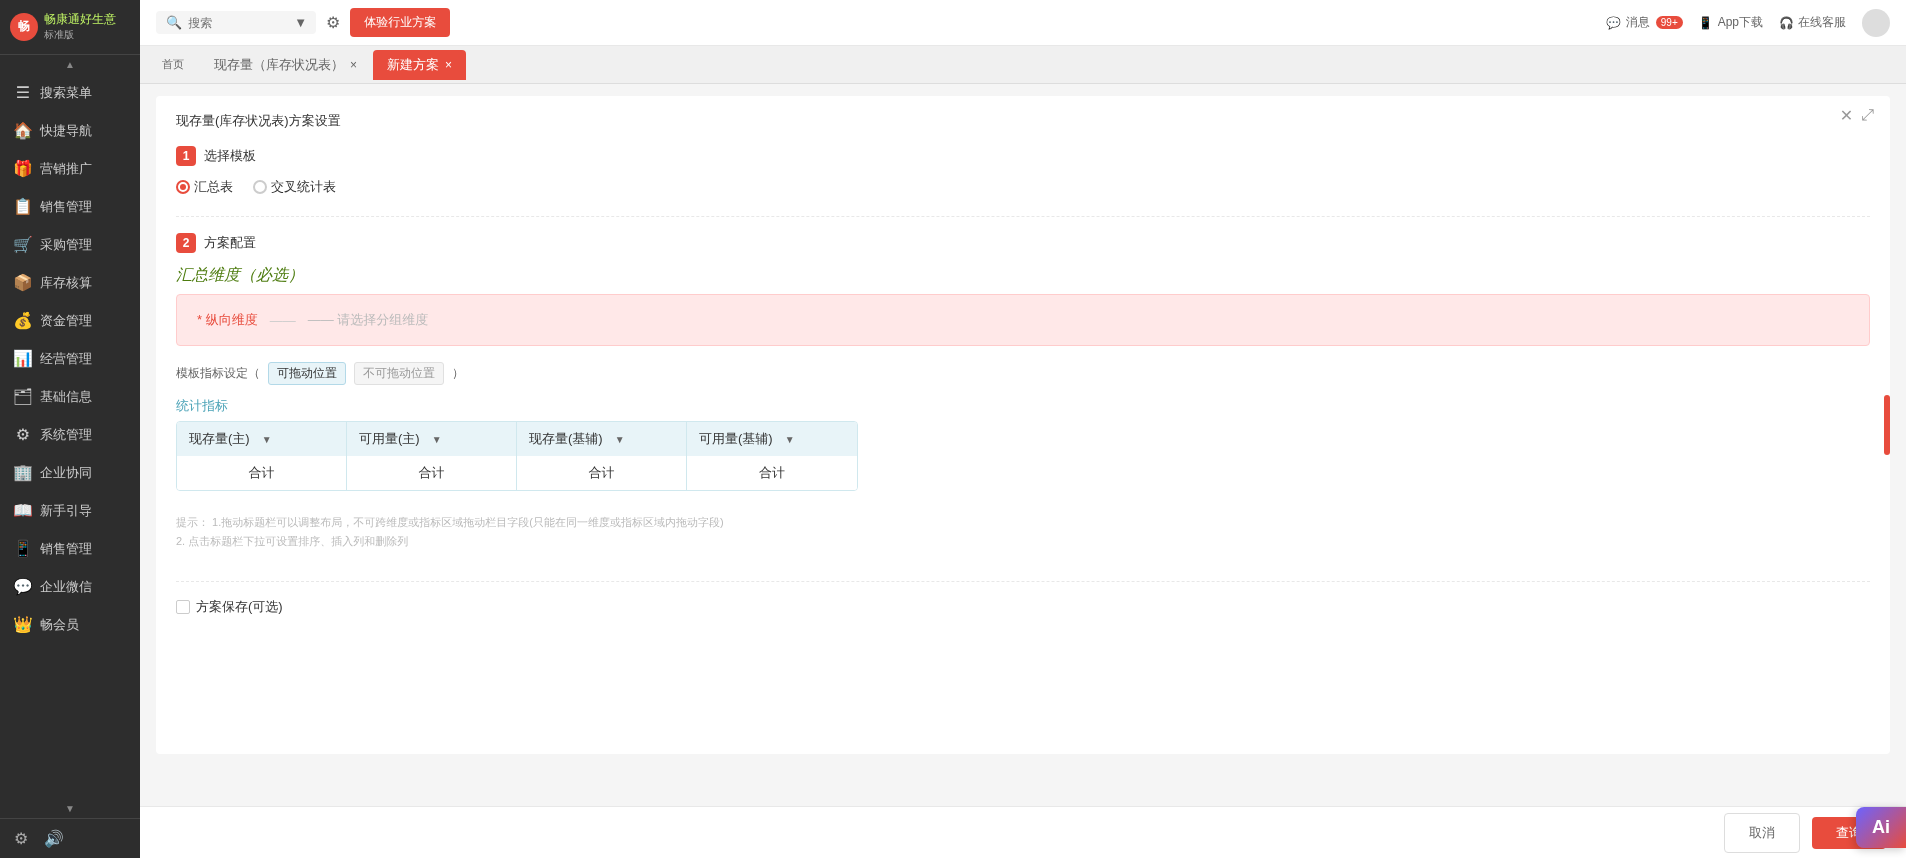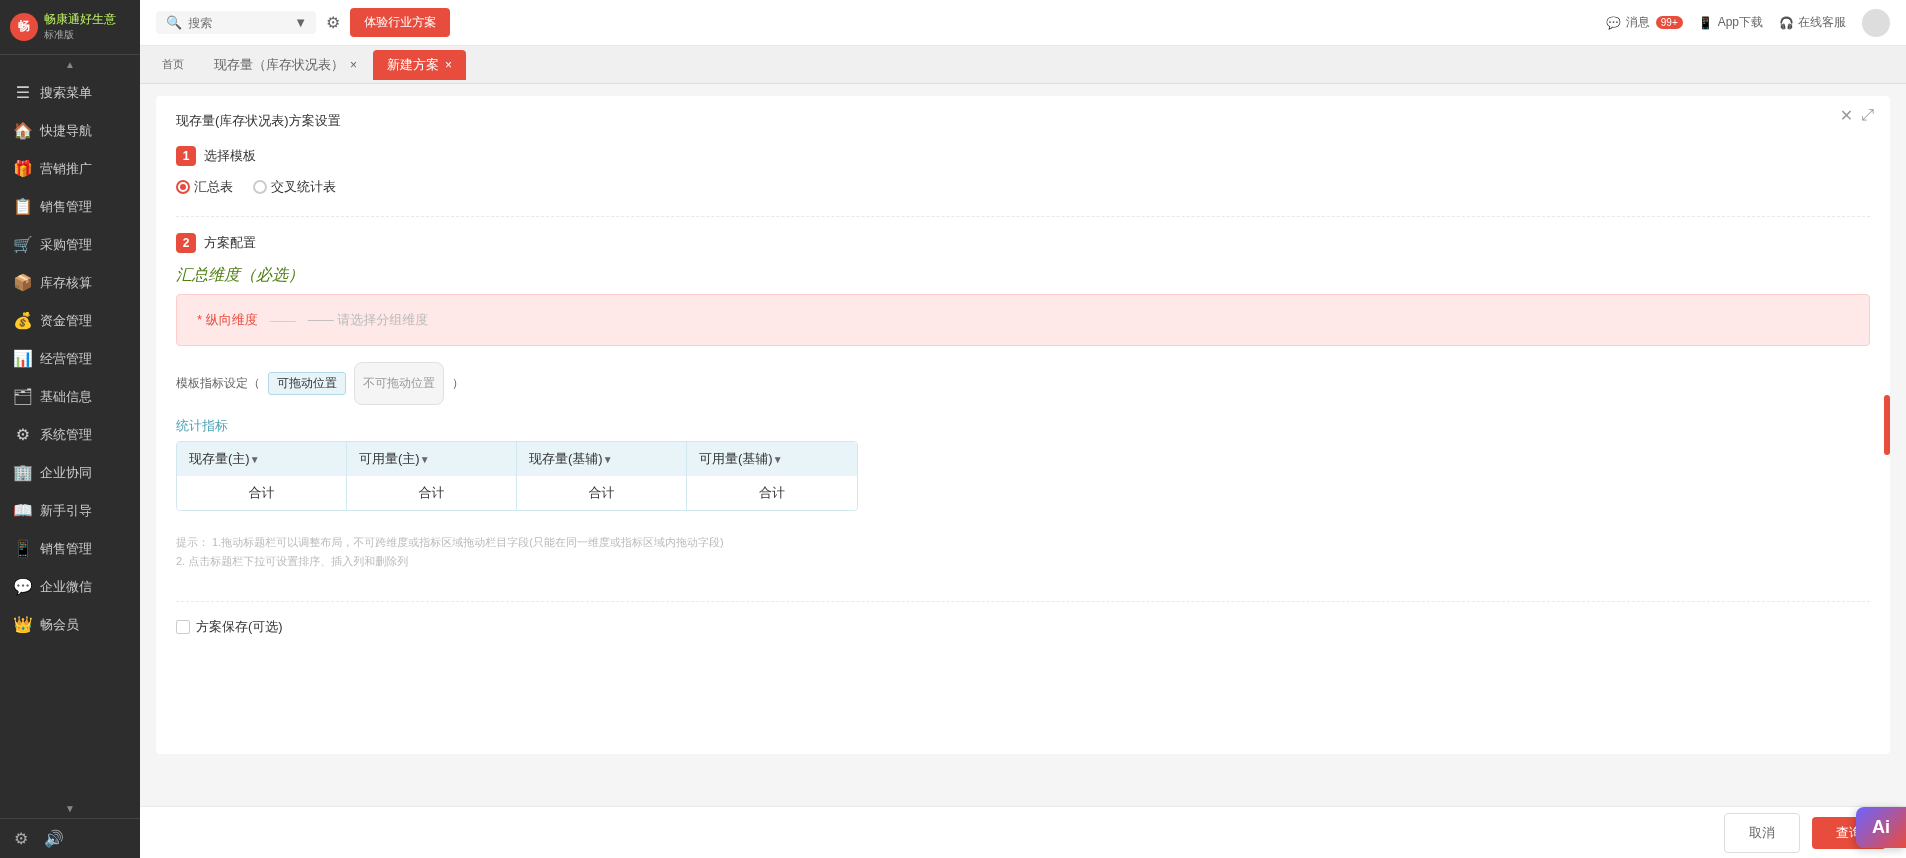--- a/index.html
+++ b/index.html
@@ -170,33 +170,33 @@
     .metrics-settings-label { font-size: 12px; color: #666; margin-bottom: 8px; display: flex; align-items: center; gap: 8px; }
     .indicator-box {
       display: inline-flex; align-items: center;
       background: #e8f4f8; border: 1px solid #b3d9e8;
       border-radius: 3px; padding: 2px 8px;
       font-size: 12px; color: #333; gap: 4px;
     }
     .indicator-box-gray {
       display: inline-flex; align-items: center;
       background: #f5f5f5; border: 1px solid #e0e0e0;
-      border-radius: 8px; padding: 12px 8px;
+      border-radius: 3px; padding: 2px 8px;
       font-size: 12px; color: #999; gap: 4px;
     }
 
     
     .stats-section { margin-bottom: 16px; }
     .stats-title { color: #4ba3b7; font-size: 13px; margin-bottom: 6px; }
     .stats-table { border: 1px solid #d0e8ee; border-radius: 4px; overflow: hidden; width: fit-content; }
     .stats-table-header { display: flex; background: #e8f4f8; }
     .stats-table-body { display: flex; background: #fff; }
     .stats-col {
       width: 170px; padding: 8px 12px; border-right: 1px solid #d0e8ee;
-      display: flex; align-items: center; gap: 0; font-size: 13px; color: #333;
+      display: flex; align-items: center; gap: 12px; font-size: 13px; color: #333;
     }
     .stats-col:last-child { border-right: none; }
     .stats-col-body {
       width: 170px; padding: 8px 12px; border-right: 1px solid #d0e8ee;
       display: flex; align-items: flex-end; justify-content: center;
       font-size: 13px; color: #333;
     }
     .stats-col-body:last-child { border-right: none; }
     .col-dropdown { color: #666; cursor: pointer; font-size: 10px; }
 

